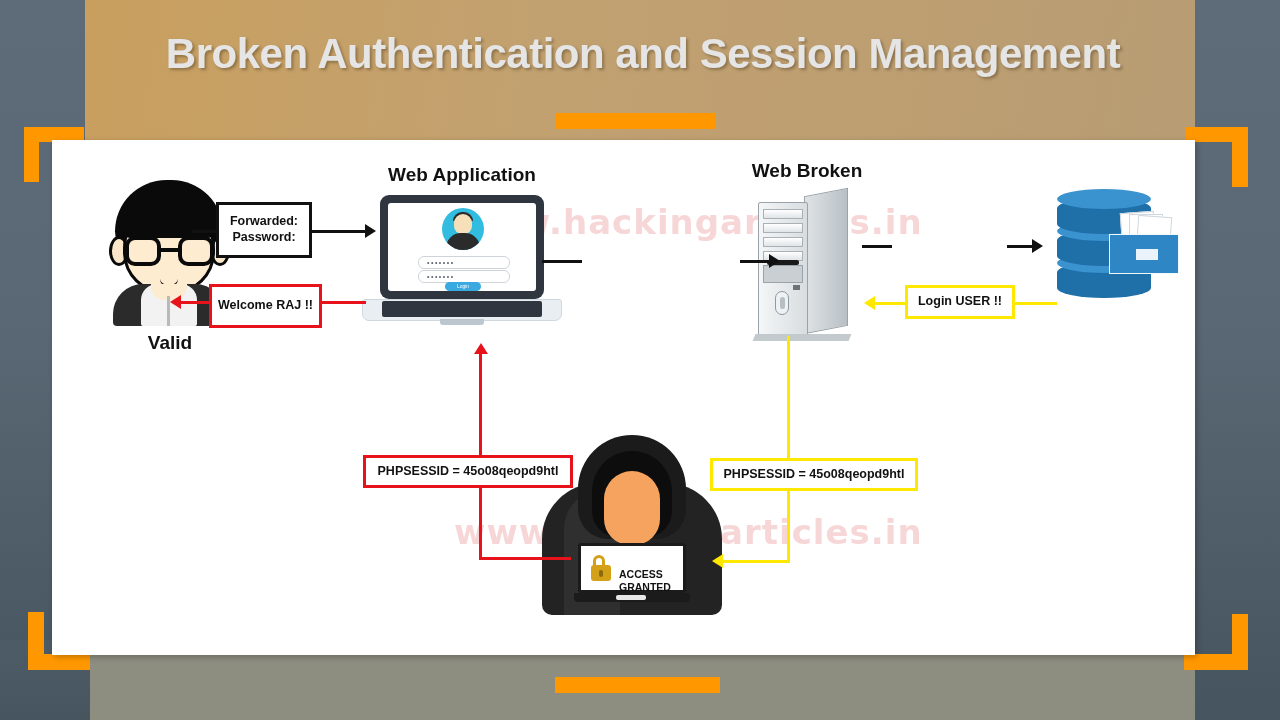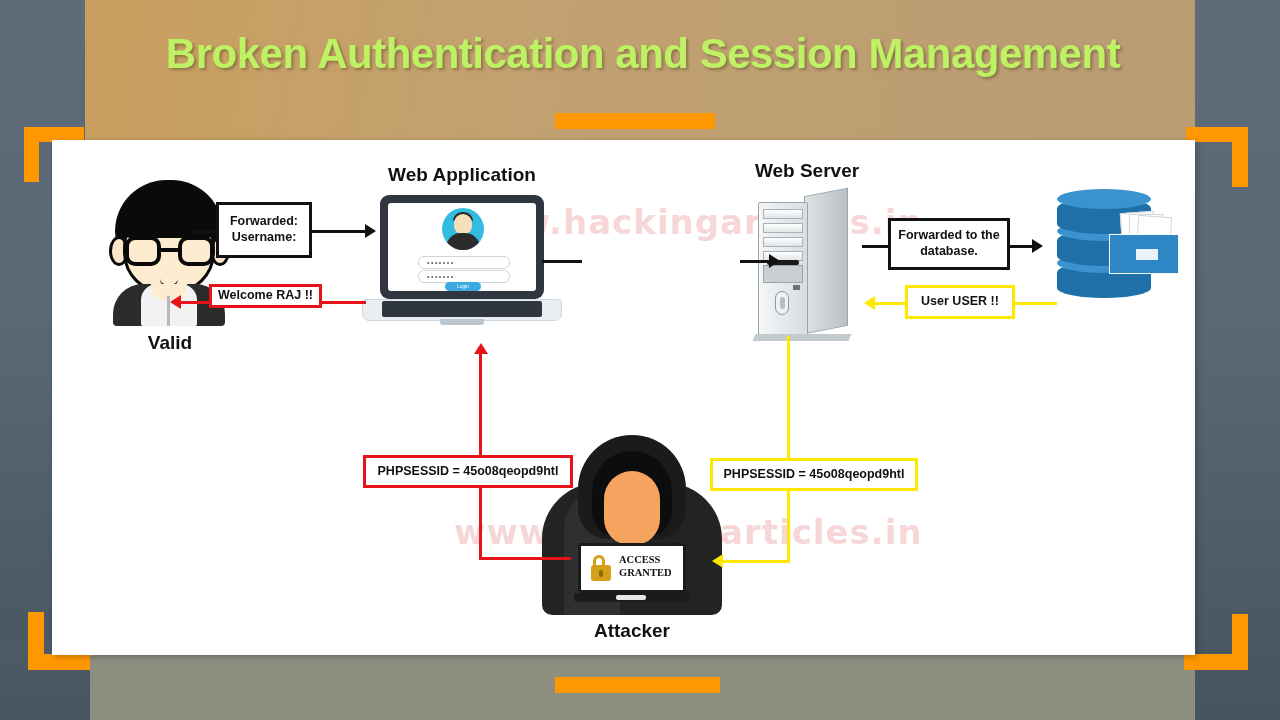--- a/index.html
+++ b/index.html
@@ -23,21 +23,21 @@
     position:absolute;left:0;top:640px;width:90px;height:80px;
     background:linear-gradient(180deg,#4e5c68,#47555f);
   }
   .header-band{
     position:absolute;left:85px;top:0;width:1110px;height:140px;
     background:linear-gradient(100deg,#c99f5e 0%,#c2a170 40%,#b89c73 100%);
   }
   .header-title{
     position:absolute;left:78px;top:30px;width:1130px;
     text-align:center;
-    color:#bef264;
+    color:#e5e5e5;
     font-size:42px;
     font-weight:bold;
     letter-spacing:-0.5px;
     text-shadow:2px 2px 3px rgba(80,60,30,.45);
     white-space:nowrap;
     font-family:"Liberation Sans",sans-serif;
   }
   .tab-top{
     position:absolute;left:555px;top:113px;width:160px;height:16px;
     background:#ff9800;
@@ -186,21 +186,21 @@
   .atk{position:absolute;left:490px;top:295px;width:180px;height:180px;}
   .atk-body{position:absolute;left:0;top:48px;width:180px;height:132px;background:#232323;border-radius:56px 56px 10px 10px;}
   .atk-body:before{content:"";position:absolute;left:22px;top:6px;width:56px;height:126px;background:#2f2f2f;border-radius:40px 0 0 0;}
   .atk-hood{position:absolute;left:36px;top:0;width:108px;height:104px;background:#1b1b1b;border-radius:54px 54px 30px 30px;}
   .atk-hood:after{content:"";position:absolute;left:14px;top:16px;width:80px;height:86px;background:#0d0d0d;border-radius:40px 40px 26px 26px;}
   .atk-face{position:absolute;left:62px;top:36px;width:56px;height:74px;background:#f5a35e;border-radius:28px 28px 26px 26px;z-index:2;}
   .atk-lap{position:absolute;left:32px;top:108px;width:116px;height:62px;z-index:5;}
   .atk-scr{position:absolute;left:4px;top:0;width:108px;height:50px;background:#fff;border:3px solid #1b1b1b;border-radius:3px;box-sizing:border-box;}
   .atk-base{position:absolute;left:0;top:50px;width:116px;height:9px;background:#1b1b1b;border-radius:0 0 4px 4px;}
   .atk-base:after{content:"";position:absolute;left:42px;top:2px;width:30px;height:5px;background:#e8e8e8;border-radius:2px;}
-  .atk-txt{position:absolute;left:38px;top:7px;font-size:10.5px;font-weight:bold;color:#111;line-height:1.25;font-family:Liberation Serif, serif;}
+  .atk-txt{position:absolute;left:38px;top:22px;font-size:10.5px;font-weight:bold;color:#111;line-height:1.25;}
   .lock{position:absolute;left:10px;top:9px;width:20px;height:26px;}
   .lock-b{position:absolute;left:0;top:10px;width:20px;height:16px;background:#d4a017;border-radius:3px;}
   .lock-b:after{content:"";position:absolute;left:8px;top:5px;width:4px;height:7px;background:#8a6a10;border-radius:2px;}
   .lock-s{position:absolute;left:2px;top:0;width:12px;height:13px;border:3.5px solid #d4a017;border-bottom:none;border-radius:7px 7px 0 0;box-sizing:border-box;}
 </style>
 </head>
 <body>
 
 <div class="stage">
 
@@ -251,28 +251,28 @@
       <div class="u-body"></div>
       <div class="u-shirt"></div>
       <div class="u-collar"></div>
       <div class="u-zip"></div>
     </div>
     <div class="node-label" style="left:48px;top:192px;width:140px;">Valid</div>
 
     <div class="ln" style="left:140px;top:90px;width:70px;height:3px;"></div>
     <div class="msgbox" style="left:164px;top:62px;width:96px;height:56px;flex-direction:column;">
       <span>Forwarded:</span>
-      <span>Username:</span>
+      <span>Password:</span>
     </div>
     <div class="ln" style="left:260px;top:90px;width:56px;height:3px;"></div>
     <div class="arrow arr-r" style="left:313px;top:84px;"></div>
 
     <div class="ln red" style="left:124px;top:161px;width:40px;height:3px;"></div>
     <div class="arrow arr-l" style="left:118px;top:155px;"></div>
-    <div class="msgbox red" style="left:157px;top:144px;width:113px;height:24px;">Welcome RAJ !!</div>
+    <div class="msgbox red" style="left:157px;top:144px;width:113px;height:44px;">Welcome RAJ !!</div>
     <div class="ln red" style="left:268px;top:161px;width:46px;height:3px;"></div>
 
     <div class="node-label" style="left:300px;top:24px;width:220px;">Web Application</div>
     <div class="laptop">
       <div class="lp-lid"></div>
       <div class="lp-screen">
         <div class="lp-av">
           <div class="lp-av-hair"></div>
           <div class="lp-av-head"></div>
           <div class="lp-av-body"></div>
@@ -287,43 +287,42 @@
       </div>
       <div class="lp-base"></div>
       <div class="lp-keys"></div>
       <div class="lp-pad"></div>
     </div>
 
     <div class="ln" style="left:490px;top:120px;width:40px;height:3px;"></div>
     <div class="ln" style="left:688px;top:120px;width:32px;height:3px;"></div>
     <div class="arrow arr-r" style="left:717px;top:114px;"></div>
 
-    <div class="node-label" style="left:645px;top:20px;width:220px;">Web Server</div>
+    <div class="node-label" style="left:645px;top:20px;width:220px;">Web Broken</div>
     <div class="tower">
       <div class="tw-side"></div>
       <div class="tw-front">
         <div class="tw-bay" style="top:6px;"></div>
         <div class="tw-bay" style="top:20px;"></div>
         <div class="tw-bay" style="top:34px;"></div>
         <div class="tw-bay" style="top:48px;"></div>
         <div class="tw-drive"></div>
         <div class="tw-led"></div>
         <div class="tw-pow"></div>
       </div>
       <div class="tw-foot"></div>
     </div>
 
     <div class="ln" style="left:810px;top:105px;width:30px;height:3px;"></div>
-    <div class="msgbox" style="left:836px;top:78px;width:122px;height:52px;">Forwarded to the database.</div>
     <div class="ln" style="left:955px;top:105px;width:28px;height:3px;"></div>
     <div class="arrow arr-r" style="left:980px;top:99px;"></div>
 
     <div class="ln yellow" style="left:817px;top:162px;width:40px;height:3px;"></div>
     <div class="arrow arr-l-y" style="left:812px;top:156px;"></div>
-    <div class="msgbox yellow" style="left:853px;top:145px;width:110px;height:34px;">User USER !!</div>
+    <div class="msgbox yellow" style="left:853px;top:145px;width:110px;height:34px;">Login USER !!</div>
     <div class="ln yellow" style="left:961px;top:162px;width:44px;height:3px;"></div>
 
     <div class="db">
       <div class="db-cyl" style="top:74px;">
           <div class="top"></div>
         </div>
       <div class="db-cyl" style="top:42px;">
           <div class="top"></div>
         </div>
       <div class="db-cyl" style="top:10px;">
@@ -360,16 +359,15 @@
             <div class="lock-b"></div>
           </div>
           <div class="atk-txt">
             <div>ACCESS</div>
             <div>GRANTED</div>
           </div>
         </div>
         <div class="atk-base"></div>
       </div>
     </div>
-    <div class="node-label" style="left:490px;top:480px;width:180px;">Attacker</div>
 
   </div>
 </div>
 
 </body></html>

